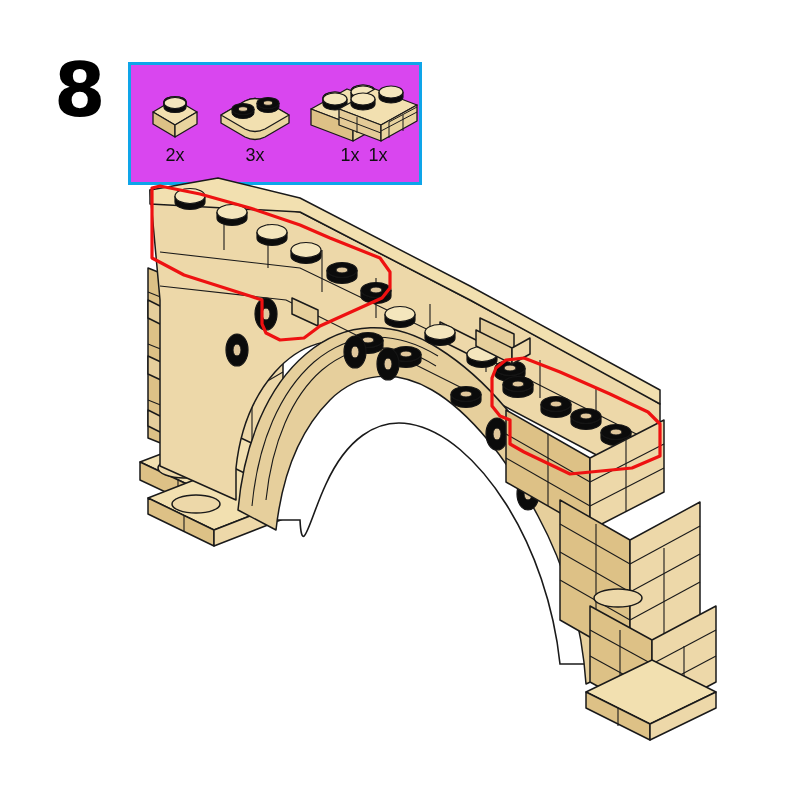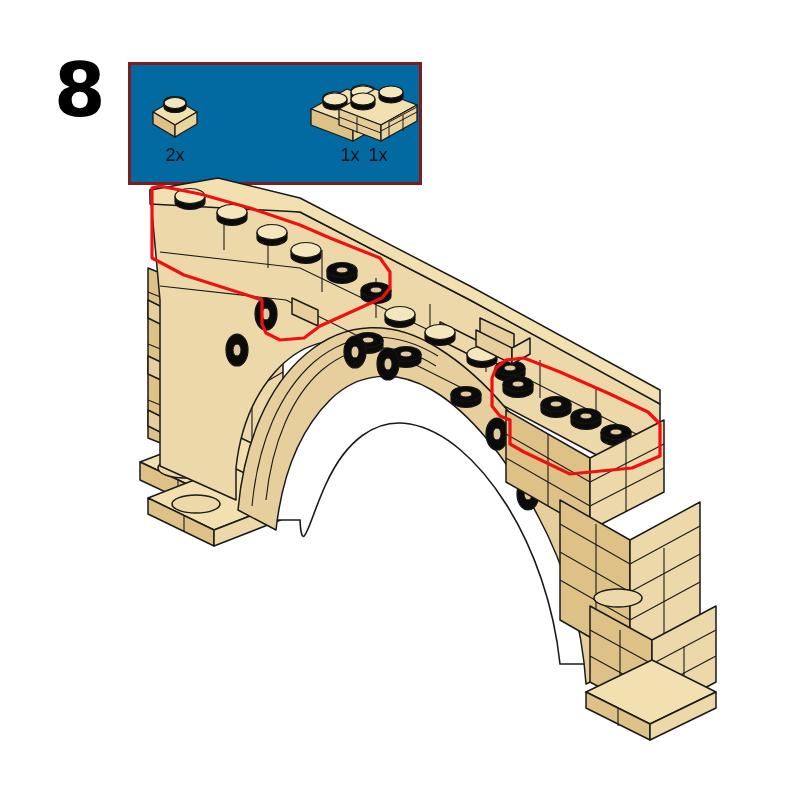--- a/index.html
+++ b/index.html
@@ -42,22 +42,22 @@
     user-select: none;
   }
 
   
   #parts-callout {
     position: absolute;
     left: 128px;
     top: 62px;
     width: 294px;
     height: 123px;
-    background: #0369a1;
-    border: 3px solid #7f1d1d;
+    background: #d946ef;
+    border: 3px solid #0ea5e9;
     box-sizing: border-box;
   }
   #parts-row {
     position: absolute;
     left: 0; top: 0;
     width: 100%;
     height: 100%;
   }
   .part-cell {
     position: absolute;
@@ -119,20 +119,38 @@
 
             <path d="M58 33 L36 46 L36 58 L58 45 Z" fill="#e9d49e" stroke="#1a1a1a" stroke-width="1.3" stroke-linejoin="round"></path>
 
             <path d="M25 28 L25 24 A11 5.5 0 0 1 47 24 L47 28 A11 5.5 0 0 1 25 28 Z" fill="#0b0b0b" stroke="#151515" stroke-width="1.2"></path>
             <ellipse cx="36" cy="24" rx="11" ry="5.5" fill="#f4e6bd" stroke="#151515" stroke-width="1.2"></ellipse>
           </svg>
         </div>
         <div class="part-qty">2x</div>
       </div>
 
+      <div class="part-cell" style="left:80px; width:88px;">
+        <div class="part-art">
+          <svg viewBox="0 0 88 66">
+
+            <path d="M10 36 L34 22 Q44 17 54 22 L78 36 L78 44 L54 58 Q44 63 34 58 L10 44 Z" fill="#e9d49e" stroke="#1a1a1a" stroke-width="1.3" stroke-linejoin="round"></path>
+            <path d="M10 36 L34 22 Q44 17 54 22 L78 36 L54 50 Q44 55 34 50 Z" fill="#f2e0b0" stroke="#1a1a1a" stroke-width="1.3" stroke-linejoin="round"></path>
+
+            <path d="M21 34 L21 30 A11 5.5 0 0 0 43 30 L43 34 A11 5.5 0 0 1 21 34 Z" fill="#0b0b0b" stroke="#151515" stroke-width="1"></path>
+            <ellipse cx="32" cy="30" rx="11" ry="5.5" fill="#0b0b0b" stroke="#151515" stroke-width="1.1"></ellipse>
+            <ellipse cx="32" cy="30" rx="4.6" ry="2.3" fill="#e3caa0" stroke="#151515" stroke-width="0.9"></ellipse>
+
+            <path d="M46 28 L46 24 A11 5.5 0 0 0 68 24 L68 28 A11 5.5 0 0 1 46 28 Z" fill="#0b0b0b" stroke="#151515" stroke-width="1"></path>
+            <ellipse cx="57" cy="24" rx="11" ry="5.5" fill="#0b0b0b" stroke="#151515" stroke-width="1.1"></ellipse>
+            <ellipse cx="57" cy="24" rx="4.6" ry="2.3" fill="#e3caa0" stroke="#151515" stroke-width="0.9"></ellipse>
+          </svg>
+        </div>
+        <div class="part-qty">3x</div>
+      </div>
 
       <div class="part-cell" style="left:170px; width:98px;">
         <div class="part-art">
           <svg viewBox="0 0 98 66">
 
             <path d="M22 24 L22 19 A12 6 0 0 1 46 19 L46 24 A12 6 0 0 1 22 24 Z" fill="#0b0b0b" stroke="#151515" stroke-width="1.2"></path>
             <ellipse cx="34" cy="19" rx="12" ry="6" fill="#f4e6bd" stroke="#151515" stroke-width="1.2"></ellipse>
             <path d="M50 17 L50 12 A12 6 0 0 1 74 12 L74 17 A12 6 0 0 1 50 17 Z" fill="#0b0b0b" stroke="#151515" stroke-width="1.2"></path>
             <ellipse cx="62" cy="12" rx="12" ry="6" fill="#f4e6bd" stroke="#151515" stroke-width="1.2"></ellipse>
 

